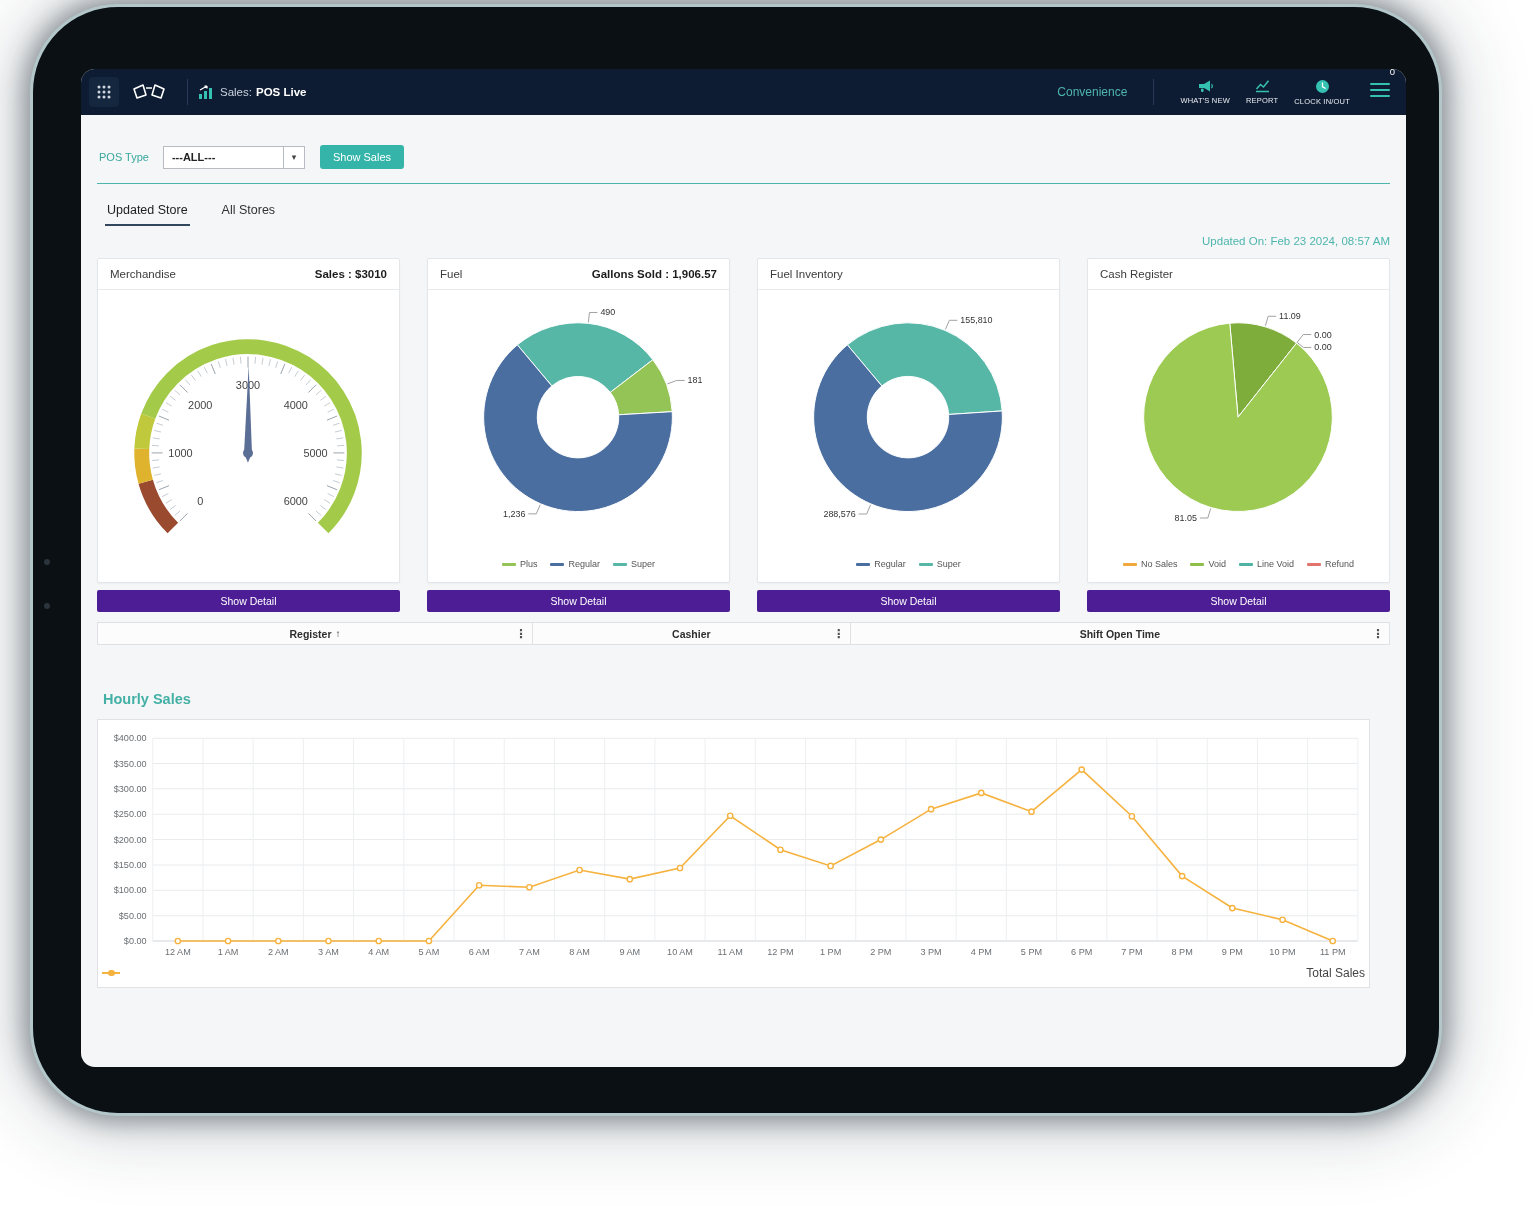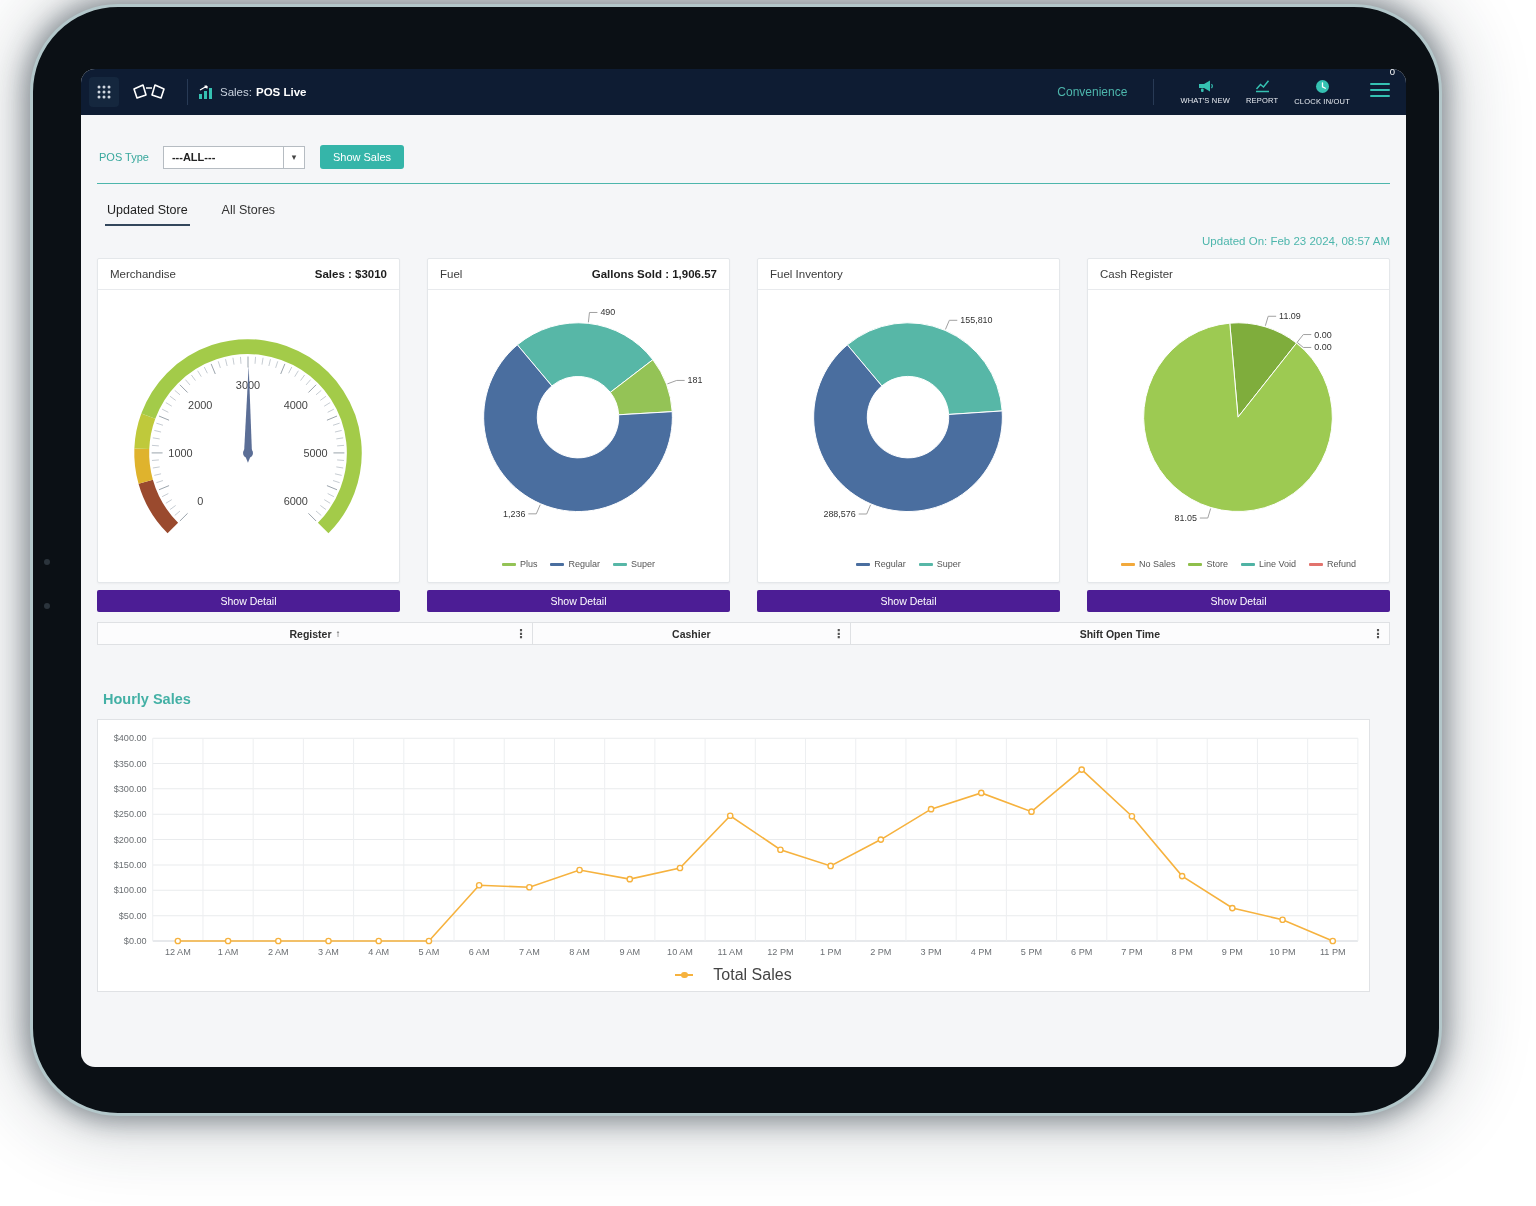--- a/index.html
+++ b/index.html
@@ -85,22 +85,22 @@
   .th:last-child { border-right:none; }
   .th.c1 { flex:0 0 33.7%; } .th.c2 { flex:0 0 24.6%; } .th.c3 { flex:1; }
   .sort-arrow { font-size:10px; margin-left:4px; }
   .kebab { position:absolute; right:5px; top:50%; transform:translateY(-50%); color:#555;
     font-size:12px; cursor:pointer; }
 
   
   .section-heading.hourly { margin-top:46px; }
   .line-chart-box { margin-top:12px; margin-right:20px; background:#fff; border:1px solid #e0e2e5;
     padding:8px 4px 2px; }
-  .line-legend { display:flex; justify-content:center; align-items:center; gap:20px;
-    font-size:16px; color:#444; padding:3px 0 5px; }
+  .line-legend { display:flex; justify-content:space-between; align-items:center; gap:20px;
+    font-size:12px; color:#444; padding:3px 0 5px; }
   .legend-line { position:relative; width:18px; height:2px; background:#f6b23e; display:inline-block; }
   .legend-line::after { content:''; position:absolute; left:6px; top:-2.4px; width:6.5px; height:6.5px;
     border-radius:50%; background:#f6b23e; }
   .axis-label { font-size:9px; fill:#6b6f73; }
 </style>
 </head>
 <body>
 
 <div class="stage">
   <div class="tablet">
@@ -378,21 +378,21 @@
                     <polyline points="123.46979309367526,219.96786236340904 120.60206320759978,229.54784802626415 112.60206320759978,229.54784802626415" fill="none" stroke="#a0a0a0" stroke-width="1"></polyline>
                     <text x="109.60206320759978" y="232.54784802626415" text-anchor="end" class="slice-label">81.05</text>
                   </svg>
                 <div class="chart-legend" id="cash-legend">
                     <span class="legend-item">
                       <span class="legend-marker" style="background: rgb(242, 169, 59);"></span>
                       <span>No Sales</span>
                     </span>
                     <span class="legend-item">
                       <span class="legend-marker" style="background: rgb(143, 191, 75);"></span>
-                      <span>Store</span>
+                      <span>Void</span>
                     </span>
                     <span class="legend-item">
                       <span class="legend-marker" style="background: rgb(79, 179, 164);"></span>
                       <span>Line Void</span>
                     </span>
                     <span class="legend-item">
                       <span class="legend-marker" style="background: rgb(226, 115, 109);"></span>
                       <span>Refund</span>
                     </span>
                   </div>

